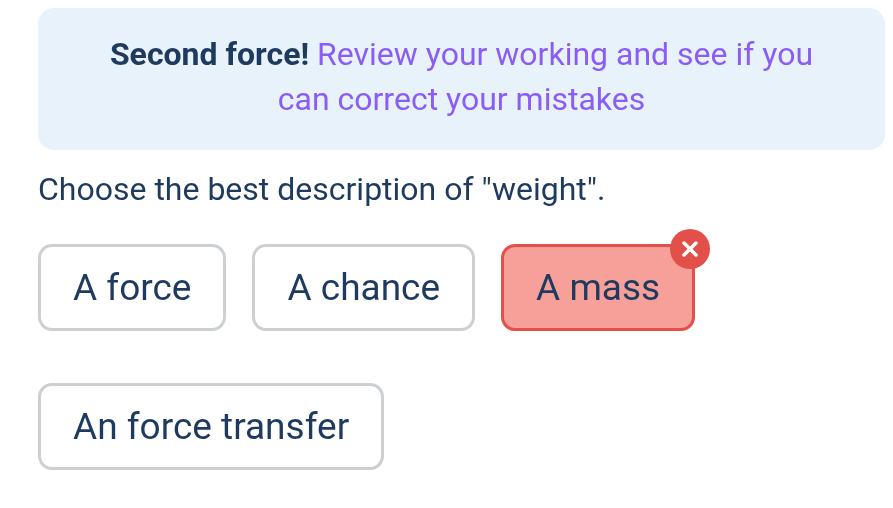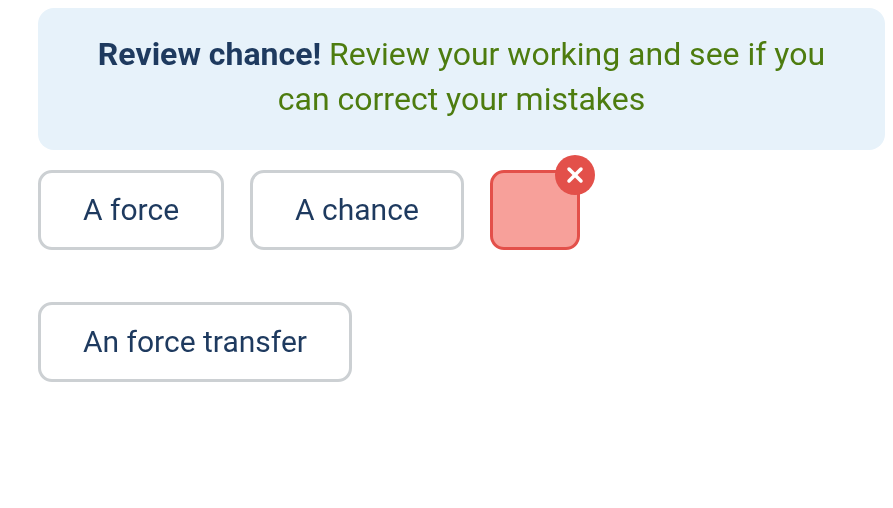--- a/index.html
+++ b/index.html
@@ -29,40 +29,40 @@
       font-size: 32px;
       line-height: 1.4;
       color: #1e3a5f;
     }
     .banner-bold {
       font-weight: 700;
       color: #1e3a5f;
     }
     .banner-regular {
       font-weight: 400;
-      color: #4d7c0f;
+      color: #8b5cf6;
     }
     .question {
       font-size: 32px;
       color: #1e3a5f;
       margin: 0 0 36px 38px;
       font-weight: 400;
     }
     .options {
       display: flex;
       flex-wrap: wrap;
       gap: 26px;
       margin-left: 38px;
     }
     .option {
       background: #ffffff;
       border: 3px solid #ccd0d3;
       border-radius: 14px;
-      padding: 22px 42px;
-      font-size: 30px;
+      padding: 22px 32px;
+      font-size: 37px;
       color: #1e3a5f;
       cursor: pointer;
       position: relative;
       font-family: inherit;
       line-height: 1;
     }
     .option.incorrect {
       background: #f7a09a;
       border: 3px solid #e3504a;
     }
@@ -87,33 +87,35 @@
       height: 0;
     }
   </style>
 </head>
 <body>
 
 <div class="container">
 
   <div class="banner">
     <div class="banner-text">
-      <span class="banner-bold">Review chance!</span><span class="banner-regular"> Review your working and see if you can correct your mistakes</span>
+      <span class="banner-bold">Second force!</span><span class="banner-regular"> Review your working and see if you can correct your mistakes</span>
     </div>
   </div>
 
+  <div class="question">Choose the best description of "weight".</div>
 
   <div class="options">
     <button class="option">
       <span>A force</span>
     </button>
     <button class="option">
       <span>A chance</span>
     </button>
     <button class="option incorrect">
+      <span>A mass</span>
       <span class="incorrect-badge">
         <svg viewBox="0 0 20 20" fill="none" stroke="#ffffff" stroke-width="3.5" stroke-linecap="round">
           <line x1="4" y1="4" x2="16" y2="16"></line>
           <line x1="16" y1="4" x2="4" y2="16"></line>
         </svg>
       </span>
     </button>
     <div class="row-break"></div>
     <button class="option">
       <span>An force transfer</span>

